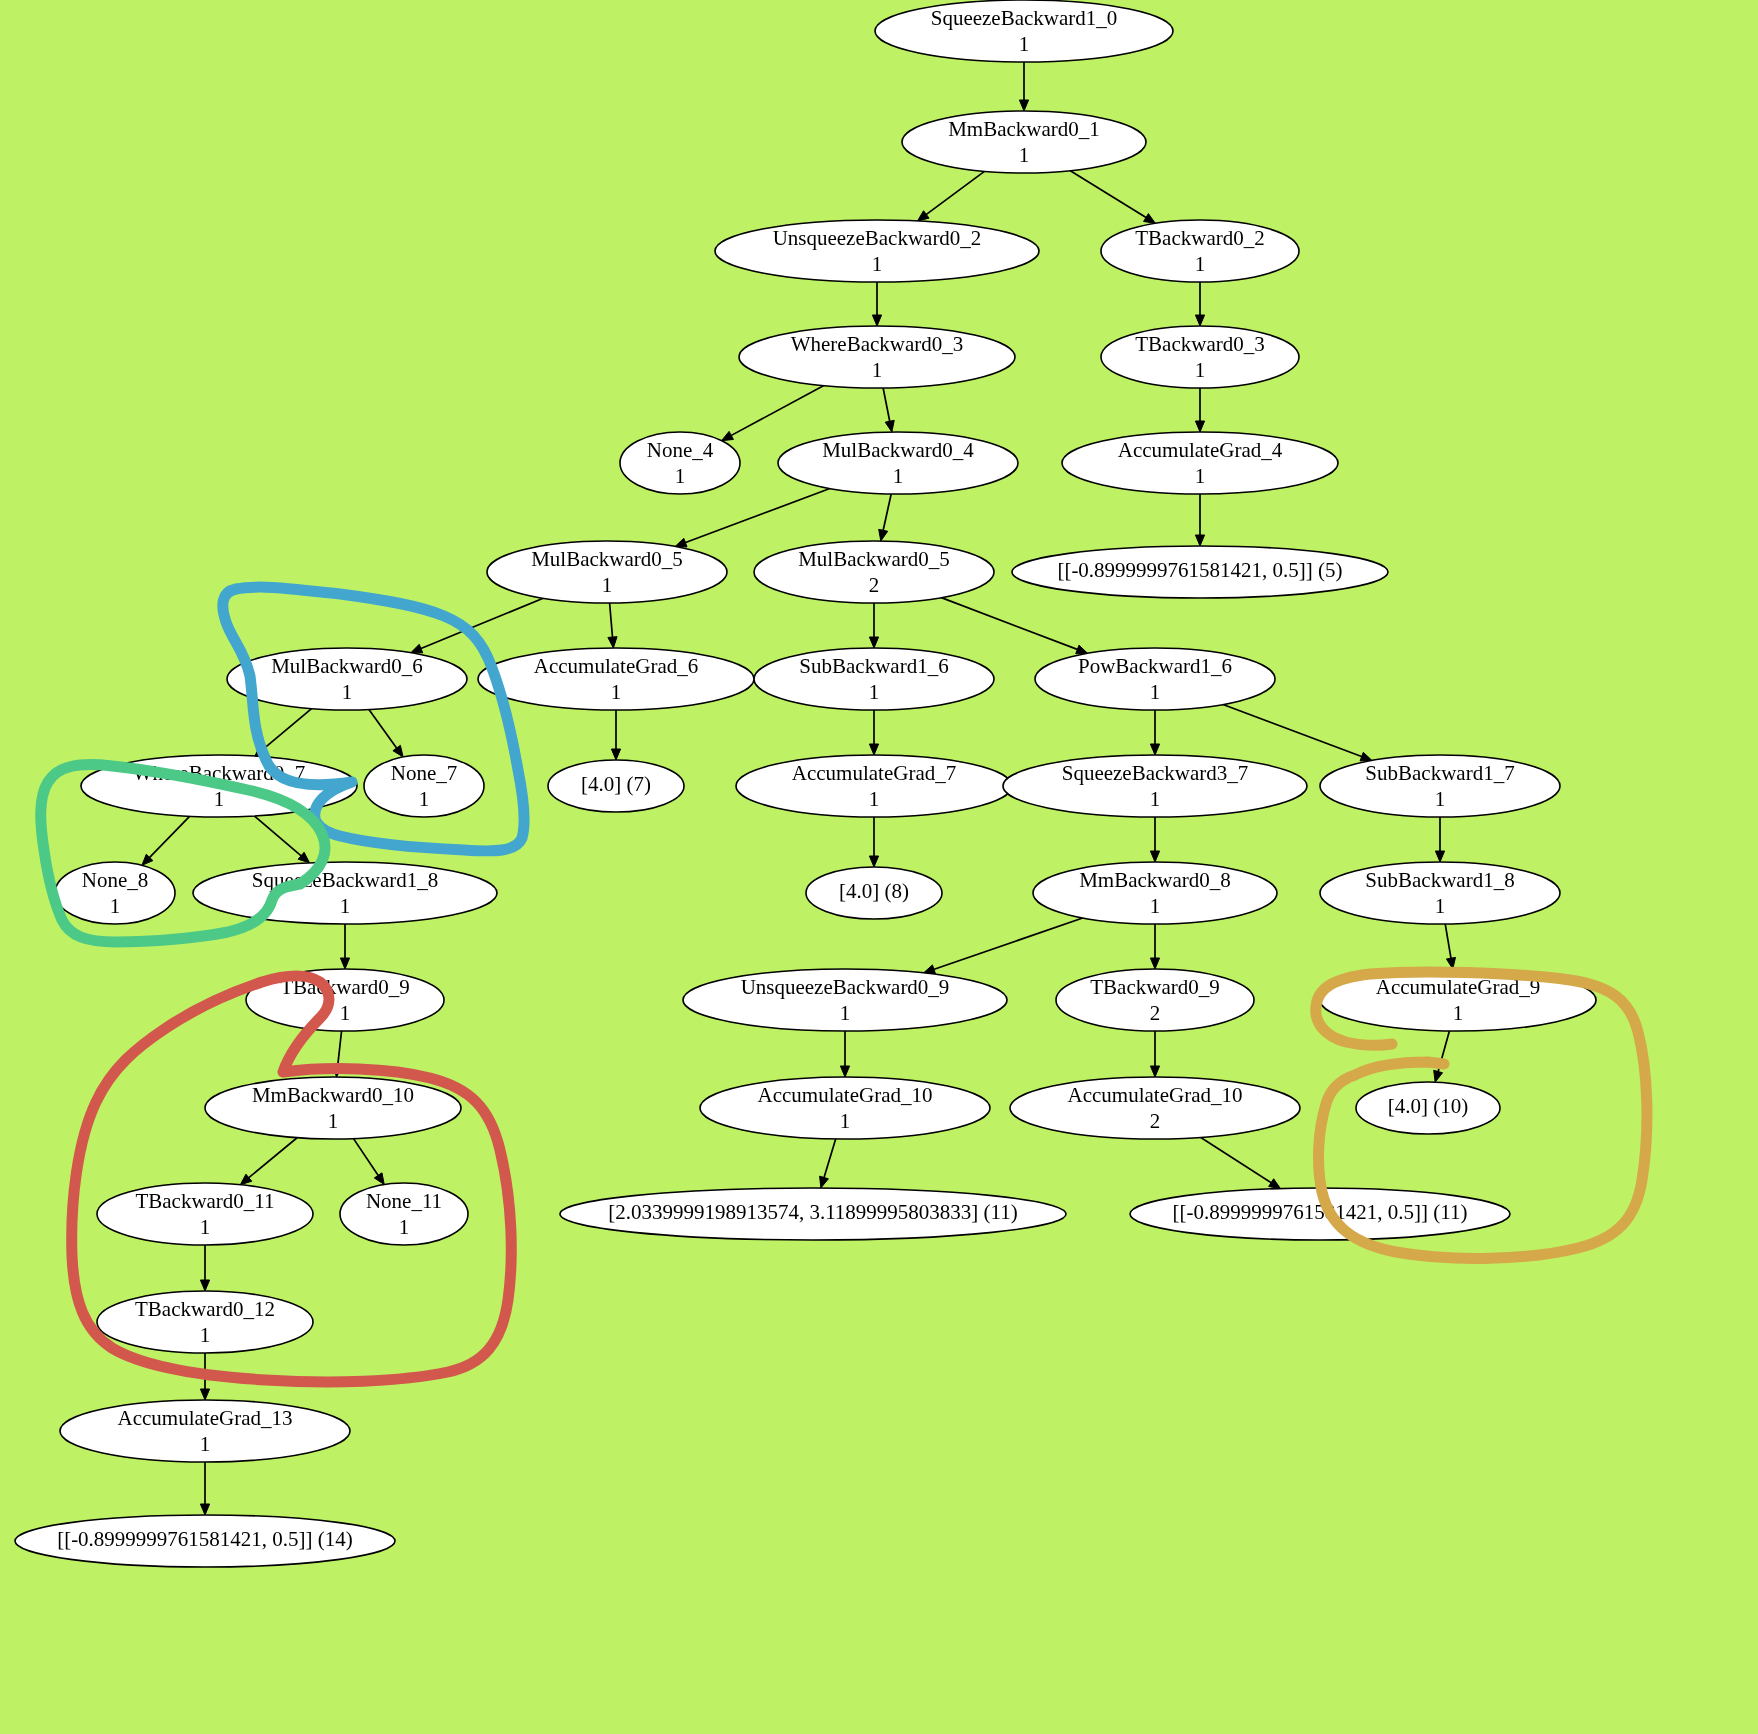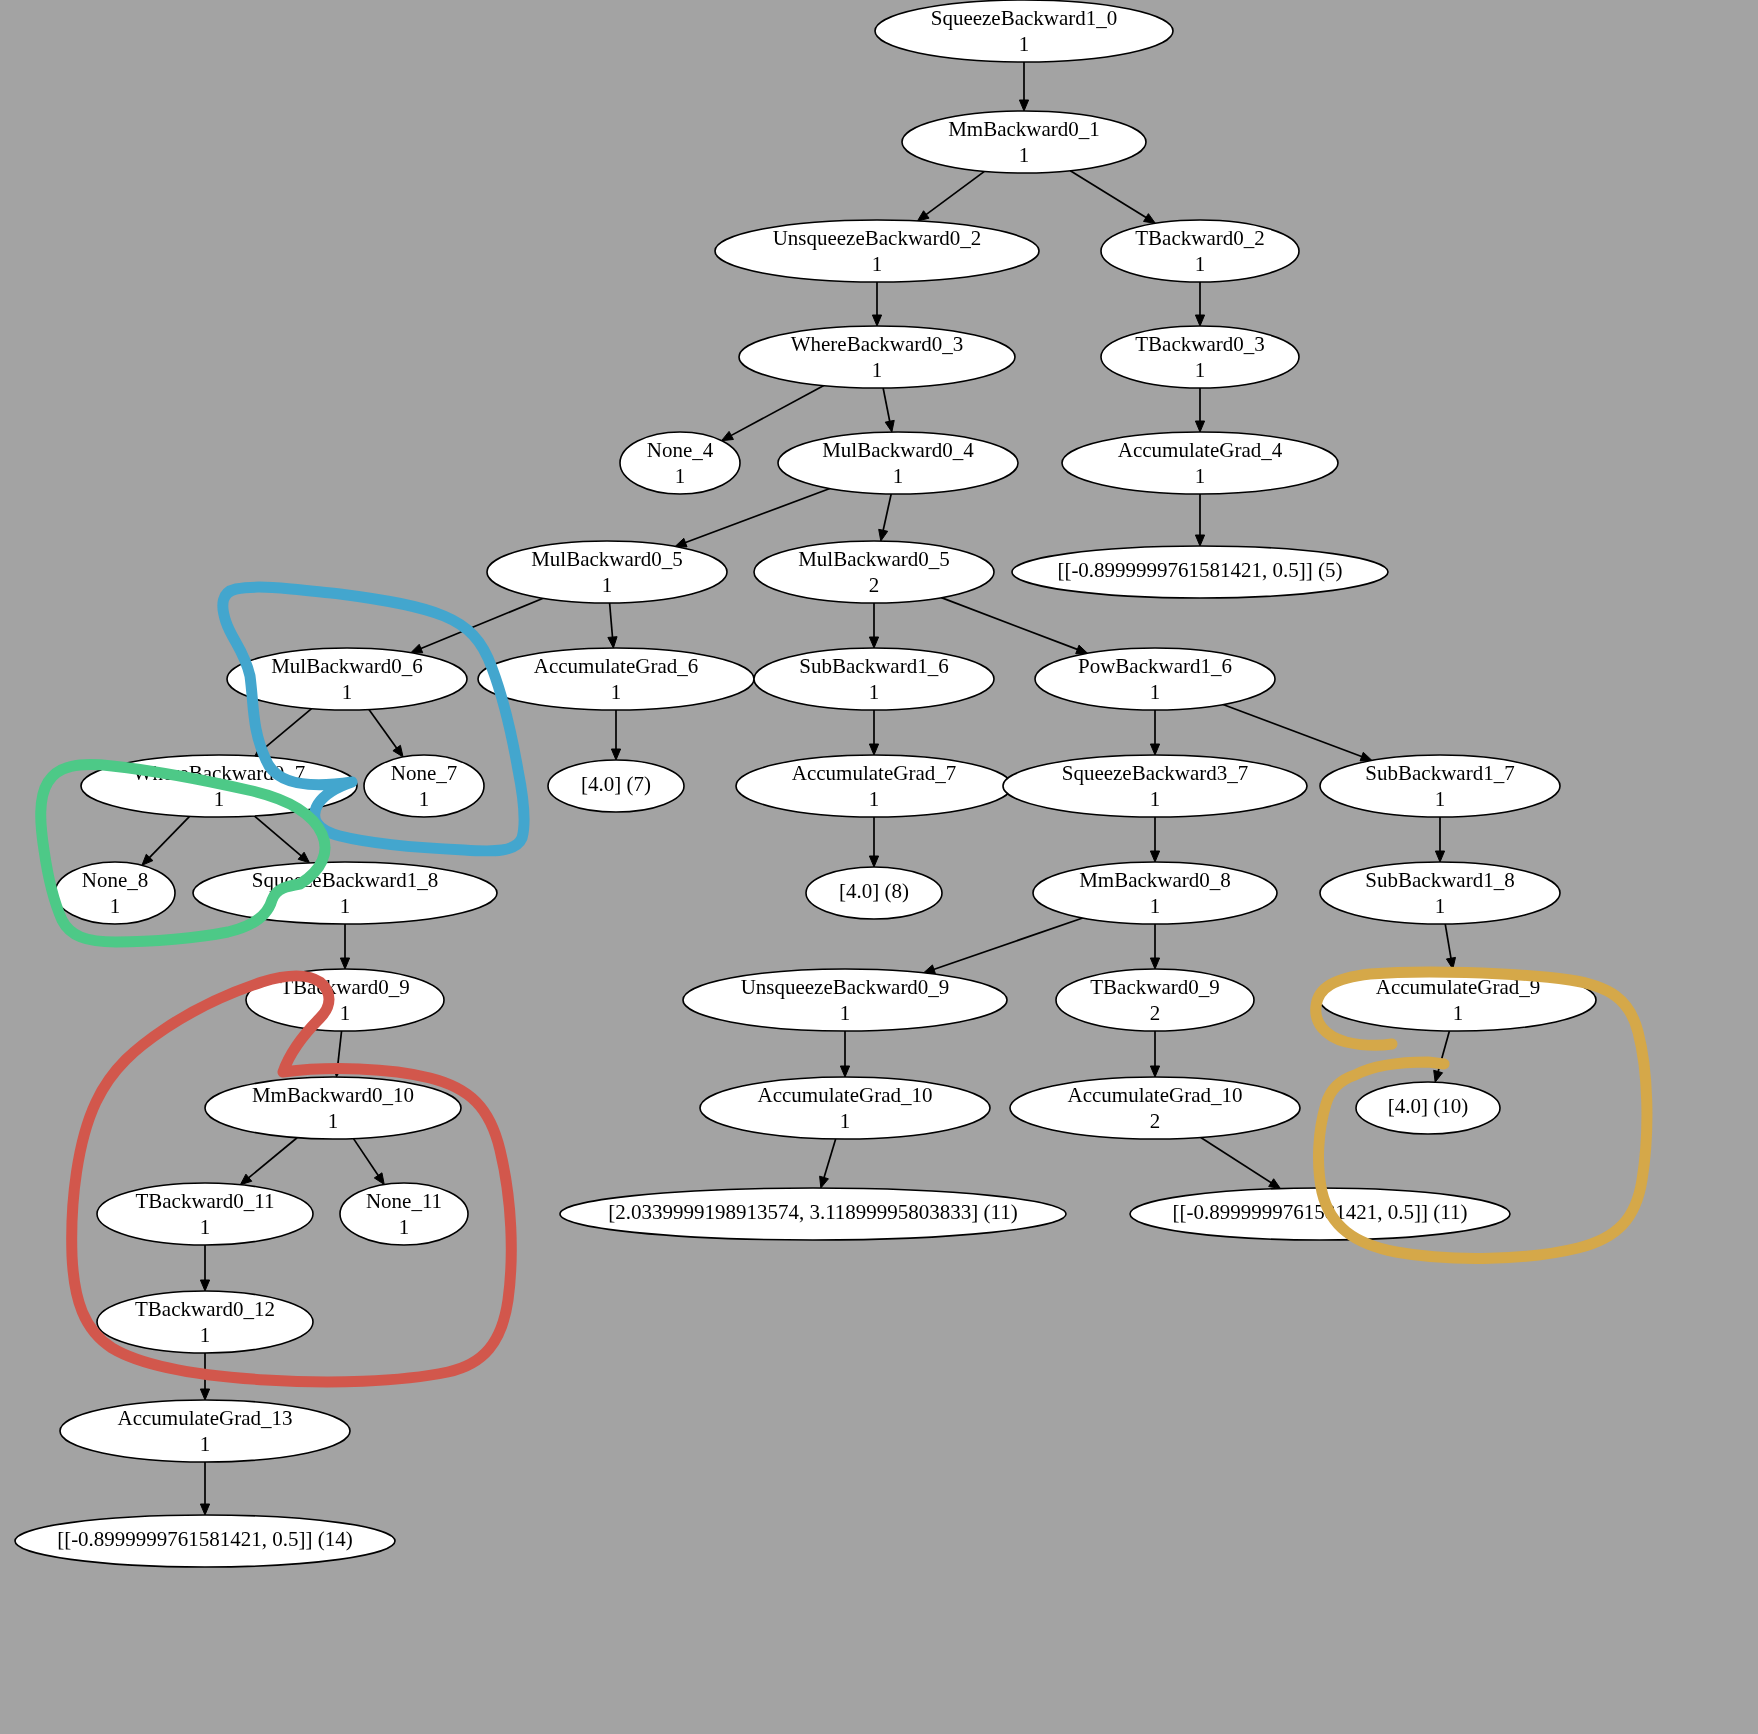--- a/index.html
+++ b/index.html
@@ -7,21 +7,21 @@
     padding: 0;
     background: #ffffff;
   }
   body {
     font-family: "Liberation Serif", "DejaVu Serif", serif;
   }
   #canvas {
     position: relative;
     width: 1758px;
     height: 1734px;
-    background: #a3a3a3;
+    background: #bef264;
     overflow: hidden;
   }
   #graph-svg {
     position: absolute;
     left: 0;
     top: 0;
     width: 1758px;
     height: 1734px;
   }
   .node-ellipse {

